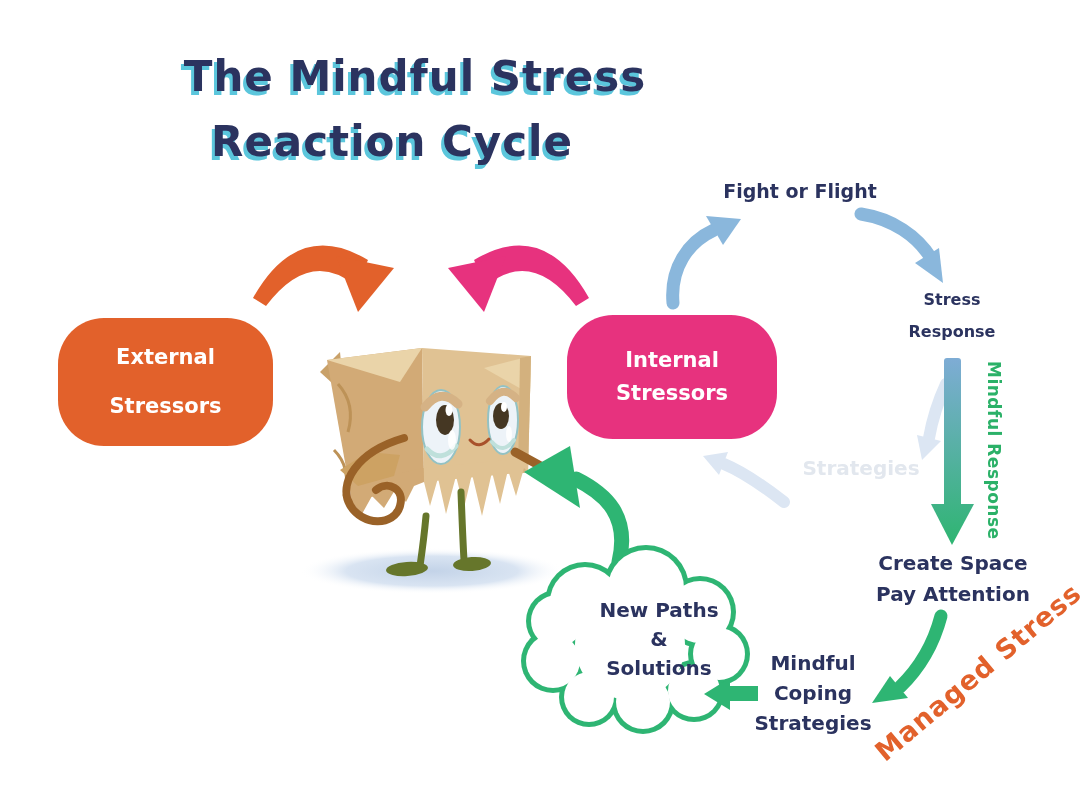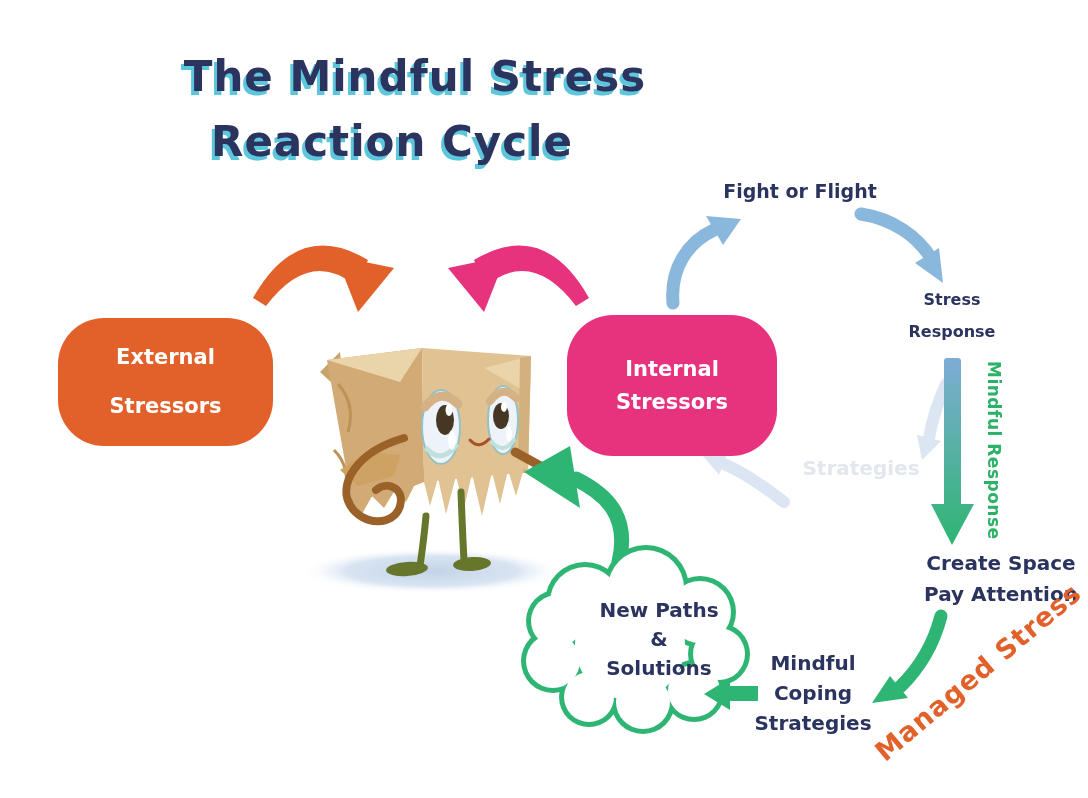--- a/index.html
+++ b/index.html
@@ -10,34 +10,34 @@
        transform:translateX(-50%);white-space:nowrap;}
   .title-line{position:absolute;z-index:2;transform:translateX(-50%);font-size:42px;
        font-weight:bold;color:#2b335f;text-shadow:-3px 4px 0 #5bc6dc;letter-spacing:1px;
        white-space:nowrap;}
   #title1{left:375px;top:52px;margin-left:40px;}
   #title2{left:392px;top:117px;}
   .node{font-size:20px;line-height:31px;}
   #fight{left:800px;top:175px;font-size:19px;line-height:33px;}
   #stress{left:952px;top:284px;font-size:16px;line-height:32px;}
   #poor{left:861px;top:453px;color:#e2e7ee;line-height:31px;}
-  #create{left:953px;top:548px;line-height:31px;margin-left:48px;}
+  #create{left:953px;top:548px;line-height:31px;}
   #coping{left:813px;top:648px;line-height:30px;}
   #cloudlbl{left:629px;top:596px;line-height:29px;z-index:3;margin-left:30px;}
   #mindresp{position:absolute;left:1004px;top:361px;z-index:2;font-weight:bold;
        font-size:17px;color:#2bb168;transform:rotate(90deg);transform-origin:0 0;
        white-space:nowrap;letter-spacing:0.5px;}
   #managed{position:absolute;left:978px;top:672px;z-index:2;font-weight:bold;
        font-size:27px;color:#e2612b;transform:translate(-50%,-50%) rotate(-40deg);
        white-space:nowrap;letter-spacing:1px;}
   .box{position:absolute;z-index:2;display:flex;flex-direction:column;align-items:center;
        justify-content:center;color:#ffffff;font-weight:bold;font-size:21px;line-height:33px;
        border-radius:46px;text-align:center;}
   #extbox{left:58px;top:318px;width:215px;height:128px;background:#e2612b;gap:16px;}
-  #intbox{left:567px;top:315px;width:210px;height:141px;background:#e7327e;}
+  #intbox{left:567px;top:315px;width:210px;height:124px;background:#e7327e;}
 </style>
 </head>
 <body>
 
 <div class="canvas">
 
   <svg class="layer" width="1088" height="798" viewBox="0 0 1088 798">
     <defs>
       <linearGradient id="gv" gradientUnits="userSpaceOnUse" x1="952" y1="356" x2="952" y2="545">
         <stop offset="0" stop-color="#7facd6"></stop>

